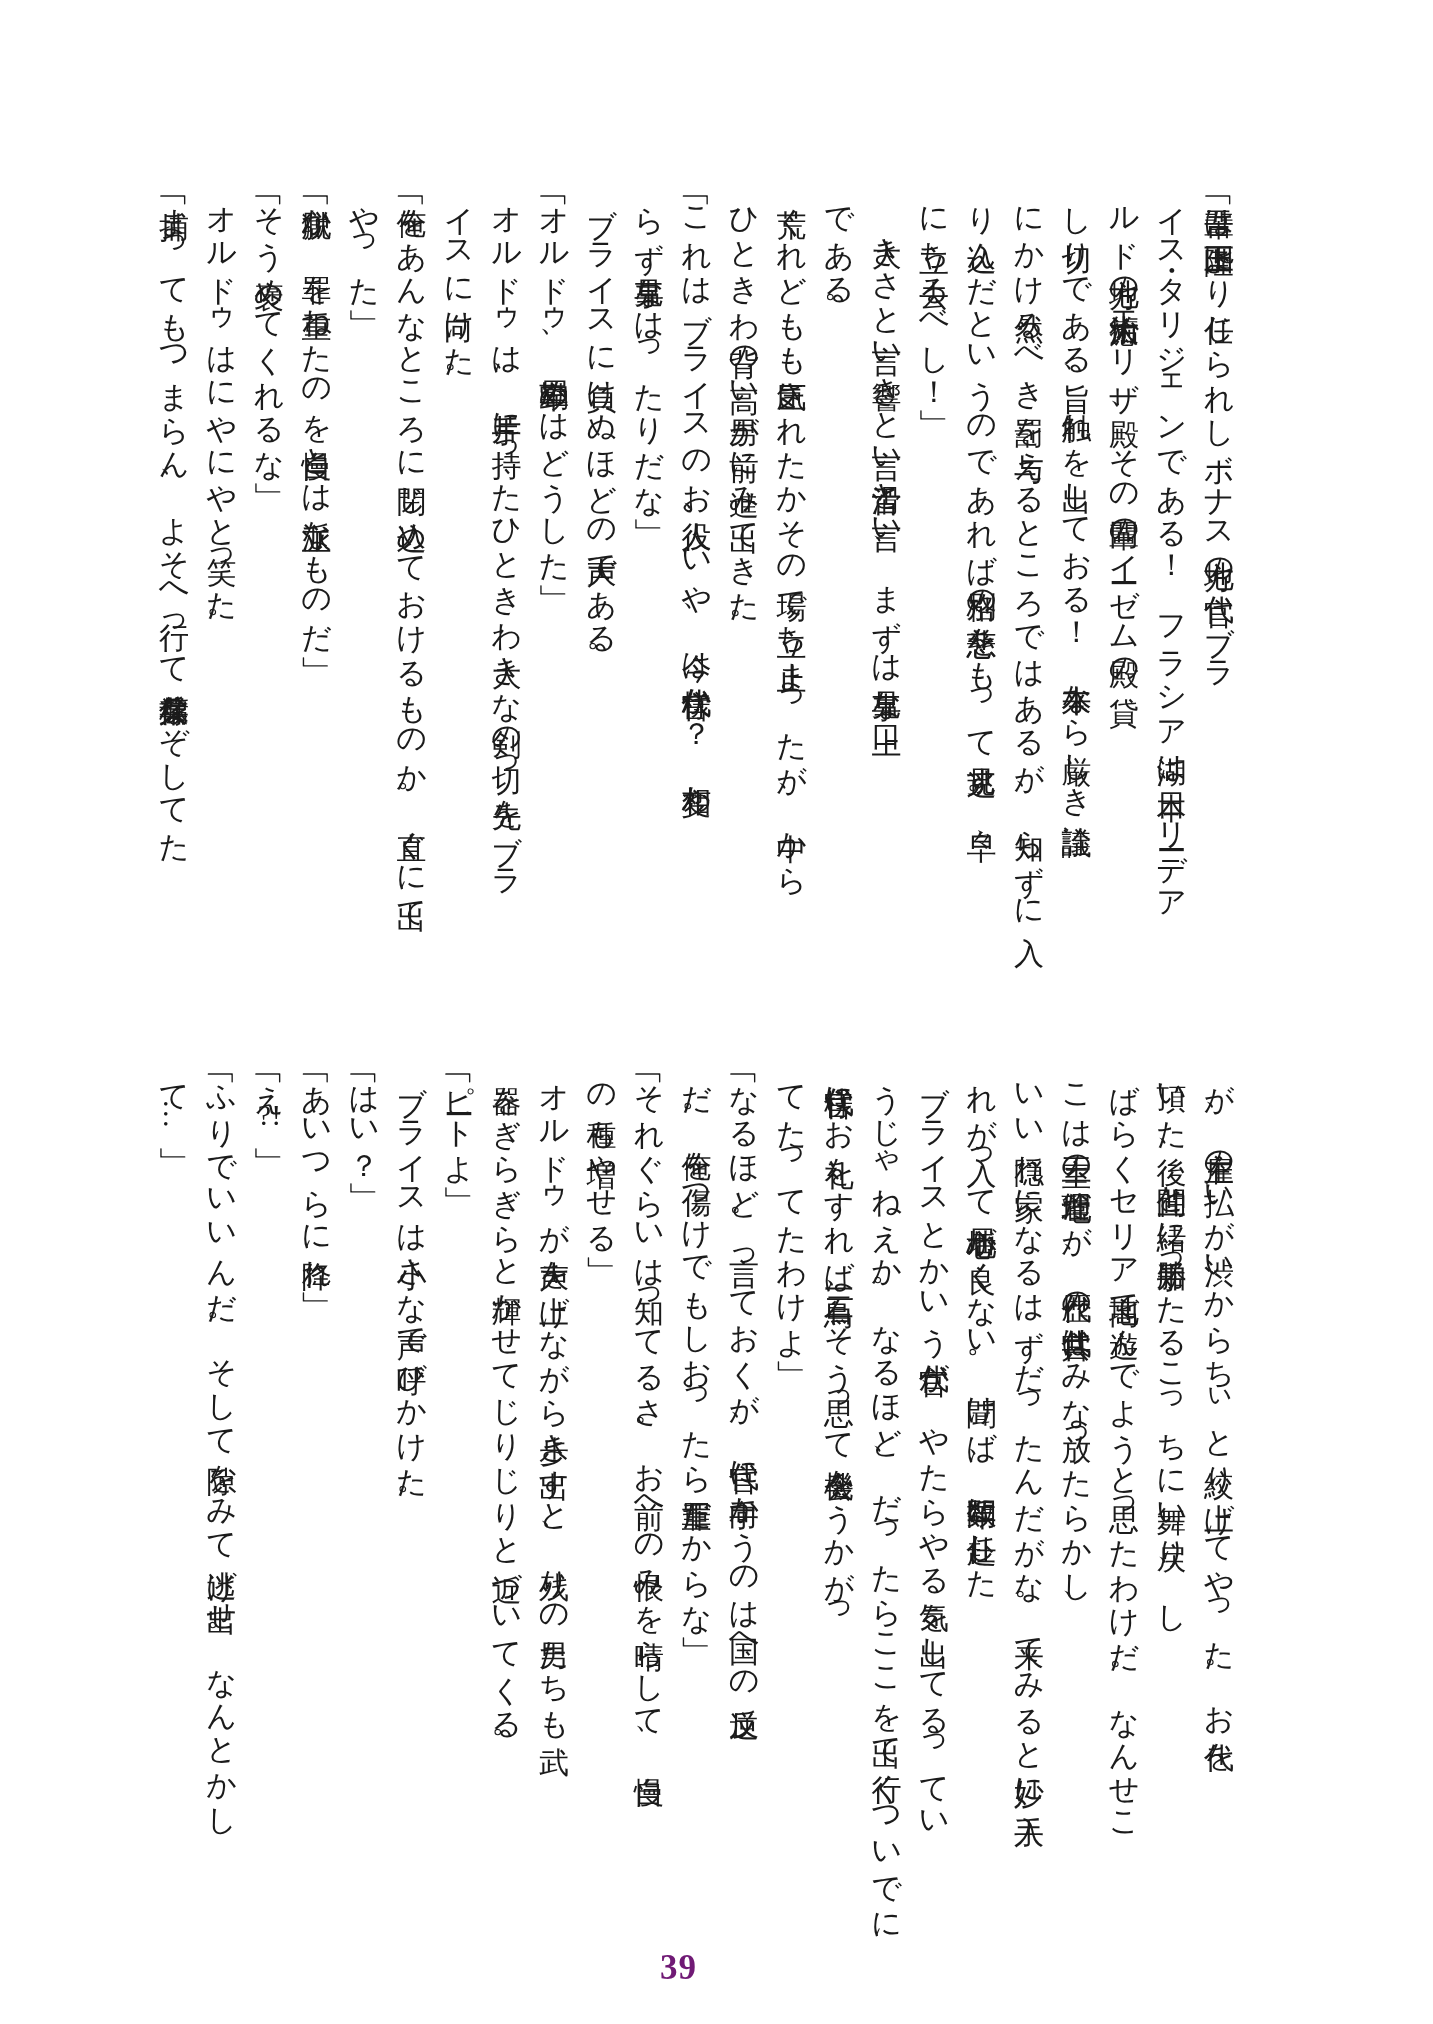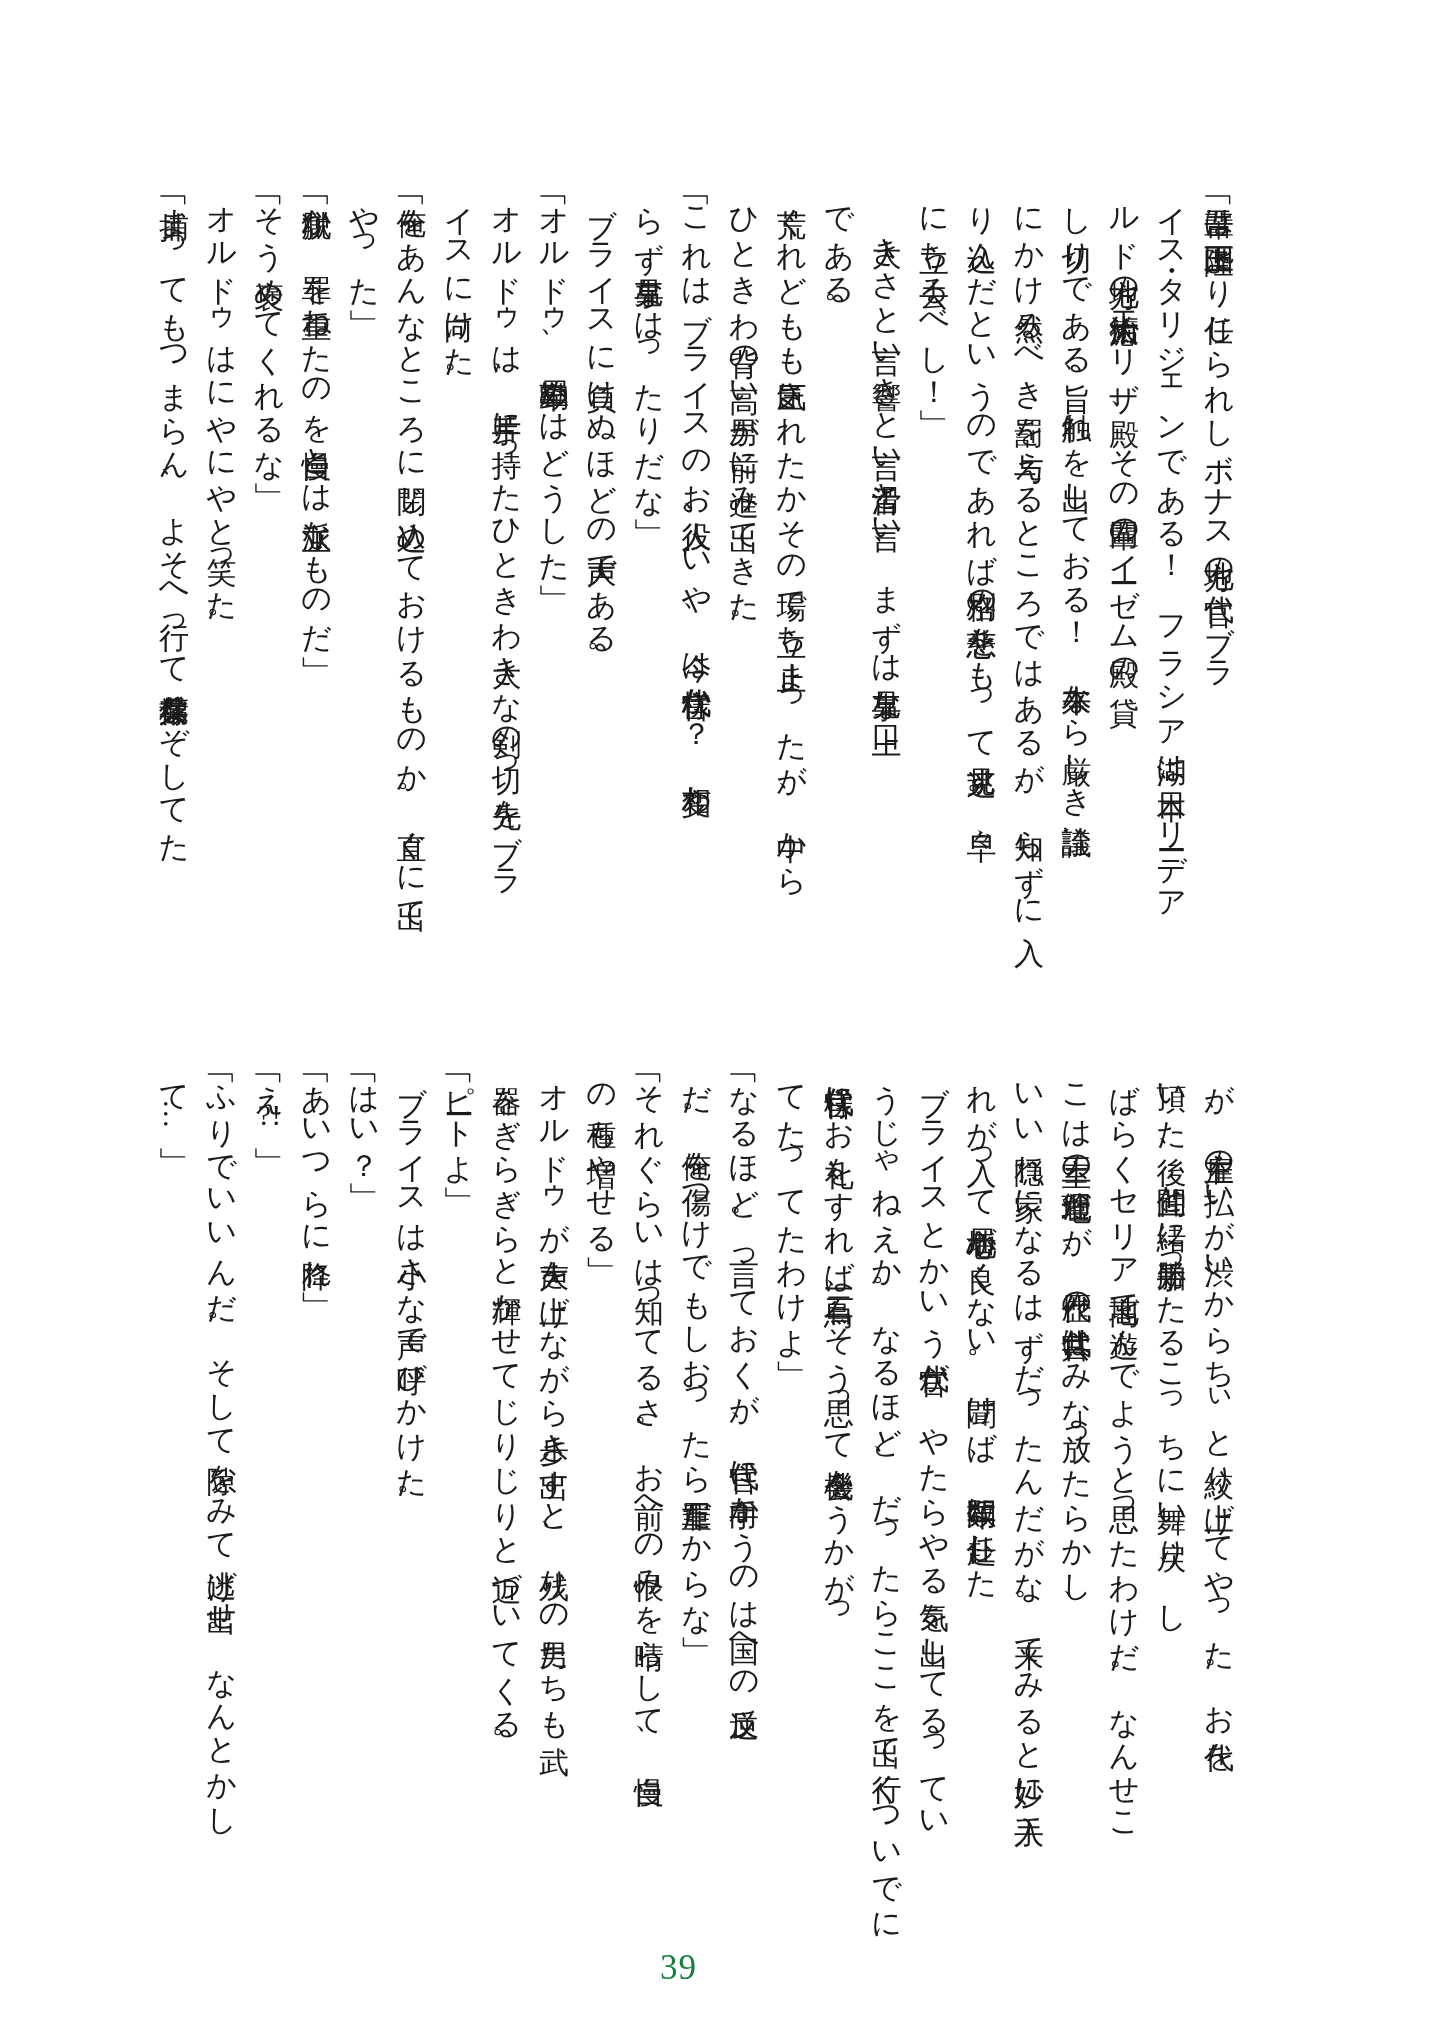--- a/index.html
+++ b/index.html
@@ -23,21 +23,22 @@
   }
   .vblock p { margin:0; padding:0; }
   #block1 { top:186px;  right:190px; height:815px; }
   #block2 { top:1064px; right:190px; height:815px; }
   .tcy { text-combine-upright:all; letter-spacing:0; }
   .page-number {
     position:absolute;
     top:1948px; left:660px;
     font-size:35px;
     letter-spacing:1px;
-    color:#15803d;
+    color:#701a75;
+    font-weight:bold;
   }
 </style>
 </head>
 <body>
 
 <div class="page">
 
   <div class="vblock" id="block1">
     <p>「吾輩は国王陛下より任じられしボナス地方の代官、ブラ</p>
     <p>イス・タリジェンである！　フラシア湖は本日、リーデア</p>

